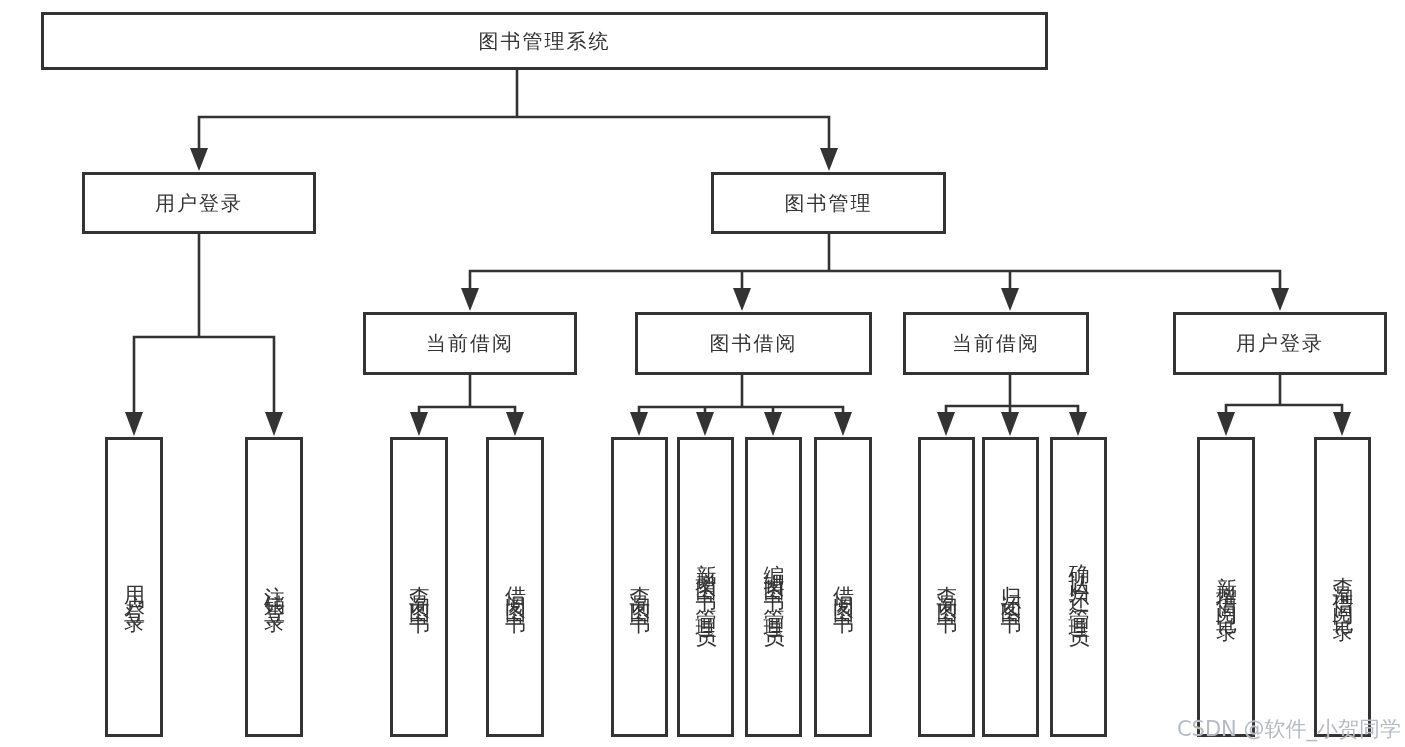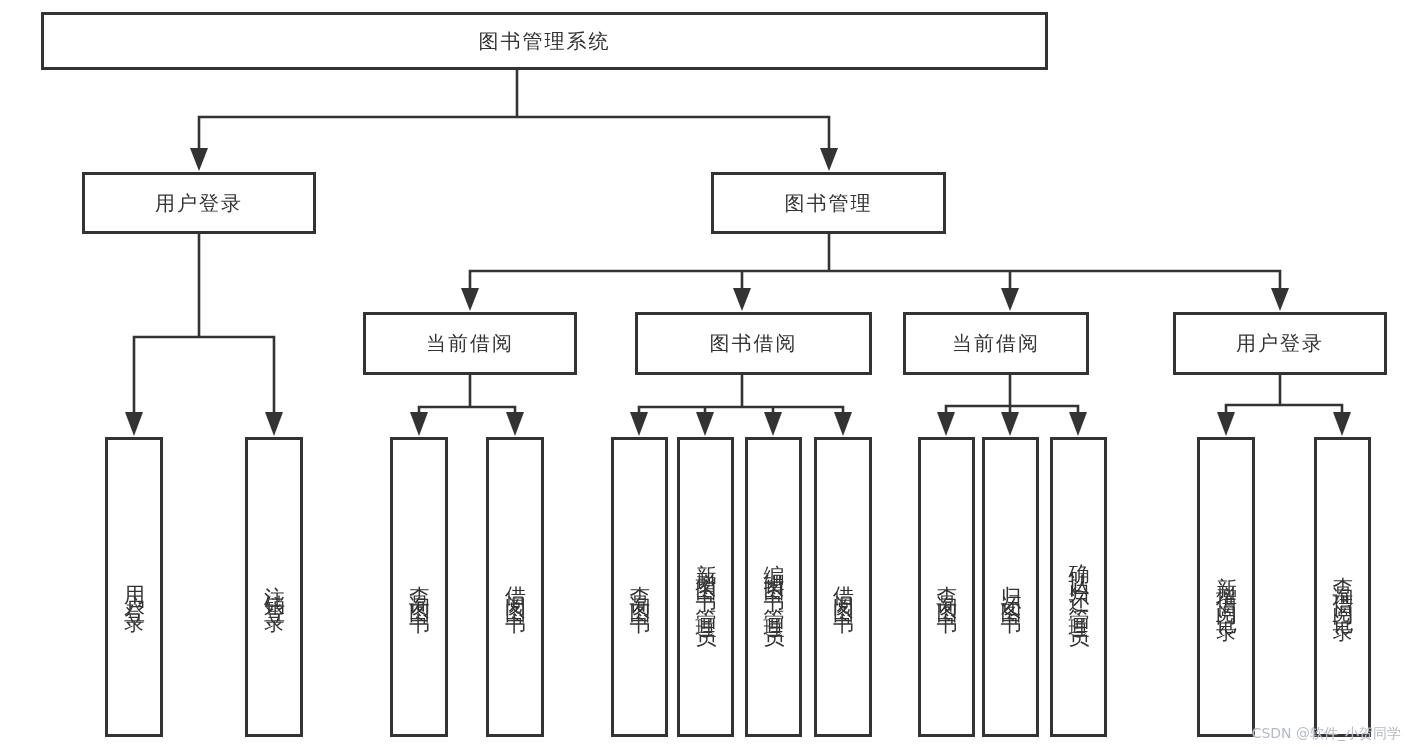--- a/index.html
+++ b/index.html
@@ -36,21 +36,21 @@
     writing-mode: vertical-rl;
     text-orientation: mixed;
     font-size: 21px;
     letter-spacing: 9px;
     line-height: 1;
   }
   .watermark {
     position: absolute;
     right: 4px;
     bottom: 4px;
-    font-size: 14px;
+    font-size: 21px;
     color: rgba(178, 182, 190, 0.95);
     white-space: nowrap;
     text-shadow: 0 0 1px rgba(255,255,255,0.8);
     pointer-events: none;
   }
 </style>
 </head>
 <body>
 
 <div id="canvas">

